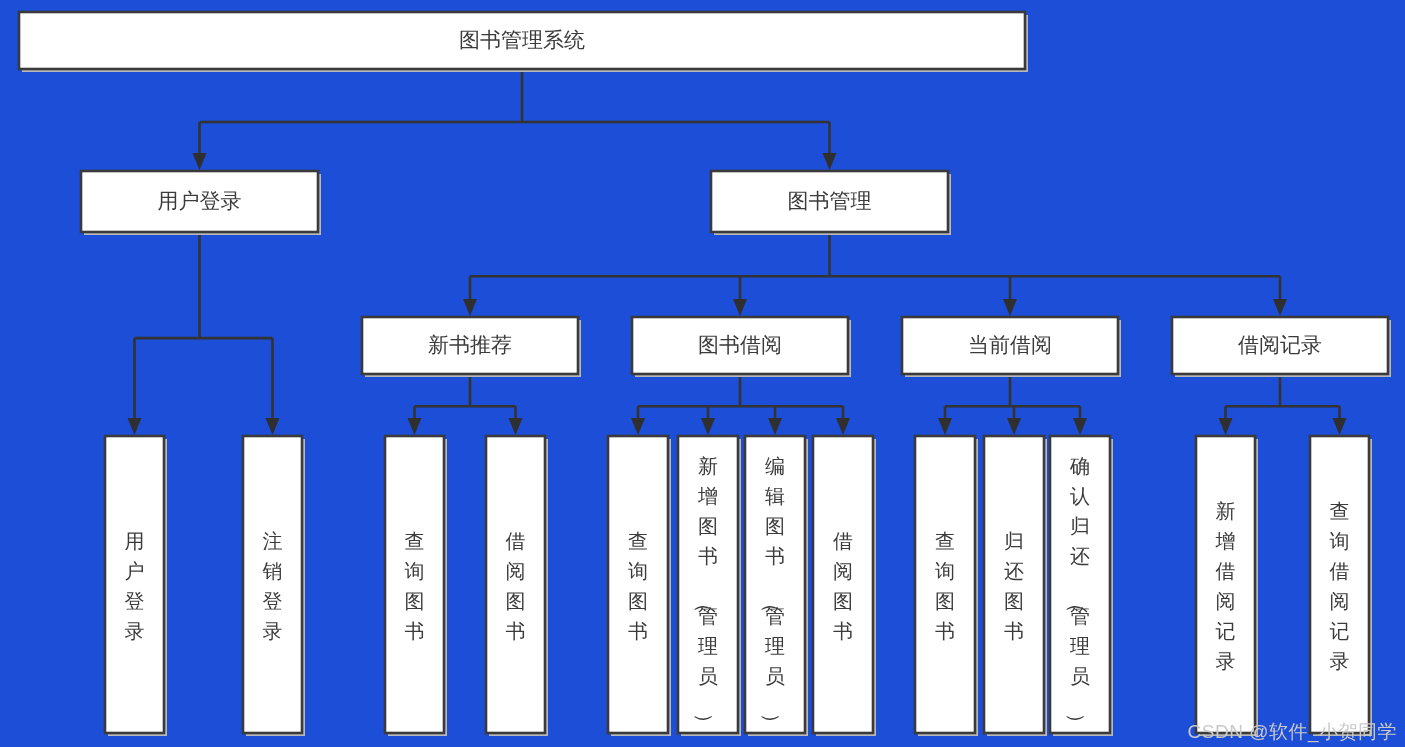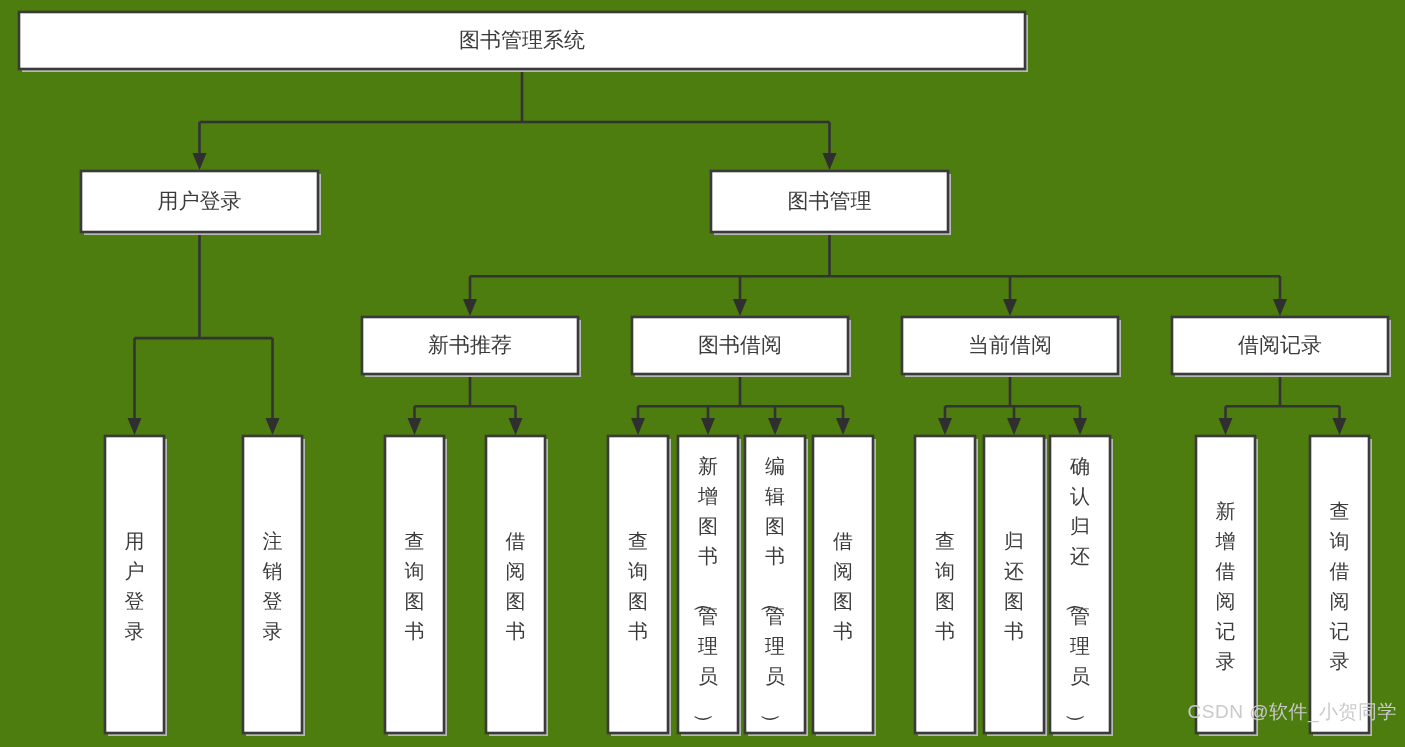--- a/index.html
+++ b/index.html
@@ -8,21 +8,21 @@
     padding: 0;
     background: #ffffff;
   }
   body {
     font-family: "Liberation Sans", "DejaVu Sans", sans-serif;
   }
   #diagram-root {
     position: relative;
     width: 1405px;
     height: 747px;
-    background: #4d7c0f;
+    background: #1d4ed8;
     overflow: hidden;
   }
   svg#tree-svg {
     position: absolute;
     top: 0;
     left: 0;
     width: 1405px;
     height: 747px;
     display: block;
   }
@@ -53,21 +53,21 @@
   }
   .node-label-v {
     font-family: "Liberation Sans", "DejaVu Sans", sans-serif;
     font-size: 20px;
     fill: #3b3b3b;
     text-anchor: middle;
   }
   .watermark-text {
     position: absolute;
     right: 8px;
-    bottom: 22px;
+    bottom: 2px;
     font-family: "Liberation Sans", "DejaVu Sans", sans-serif;
     font-size: 19px;
     color: #c9c9c9;
     white-space: nowrap;
     letter-spacing: 0.5px;
     user-select: none;
   }
 </style>
 </head>
 <body>

